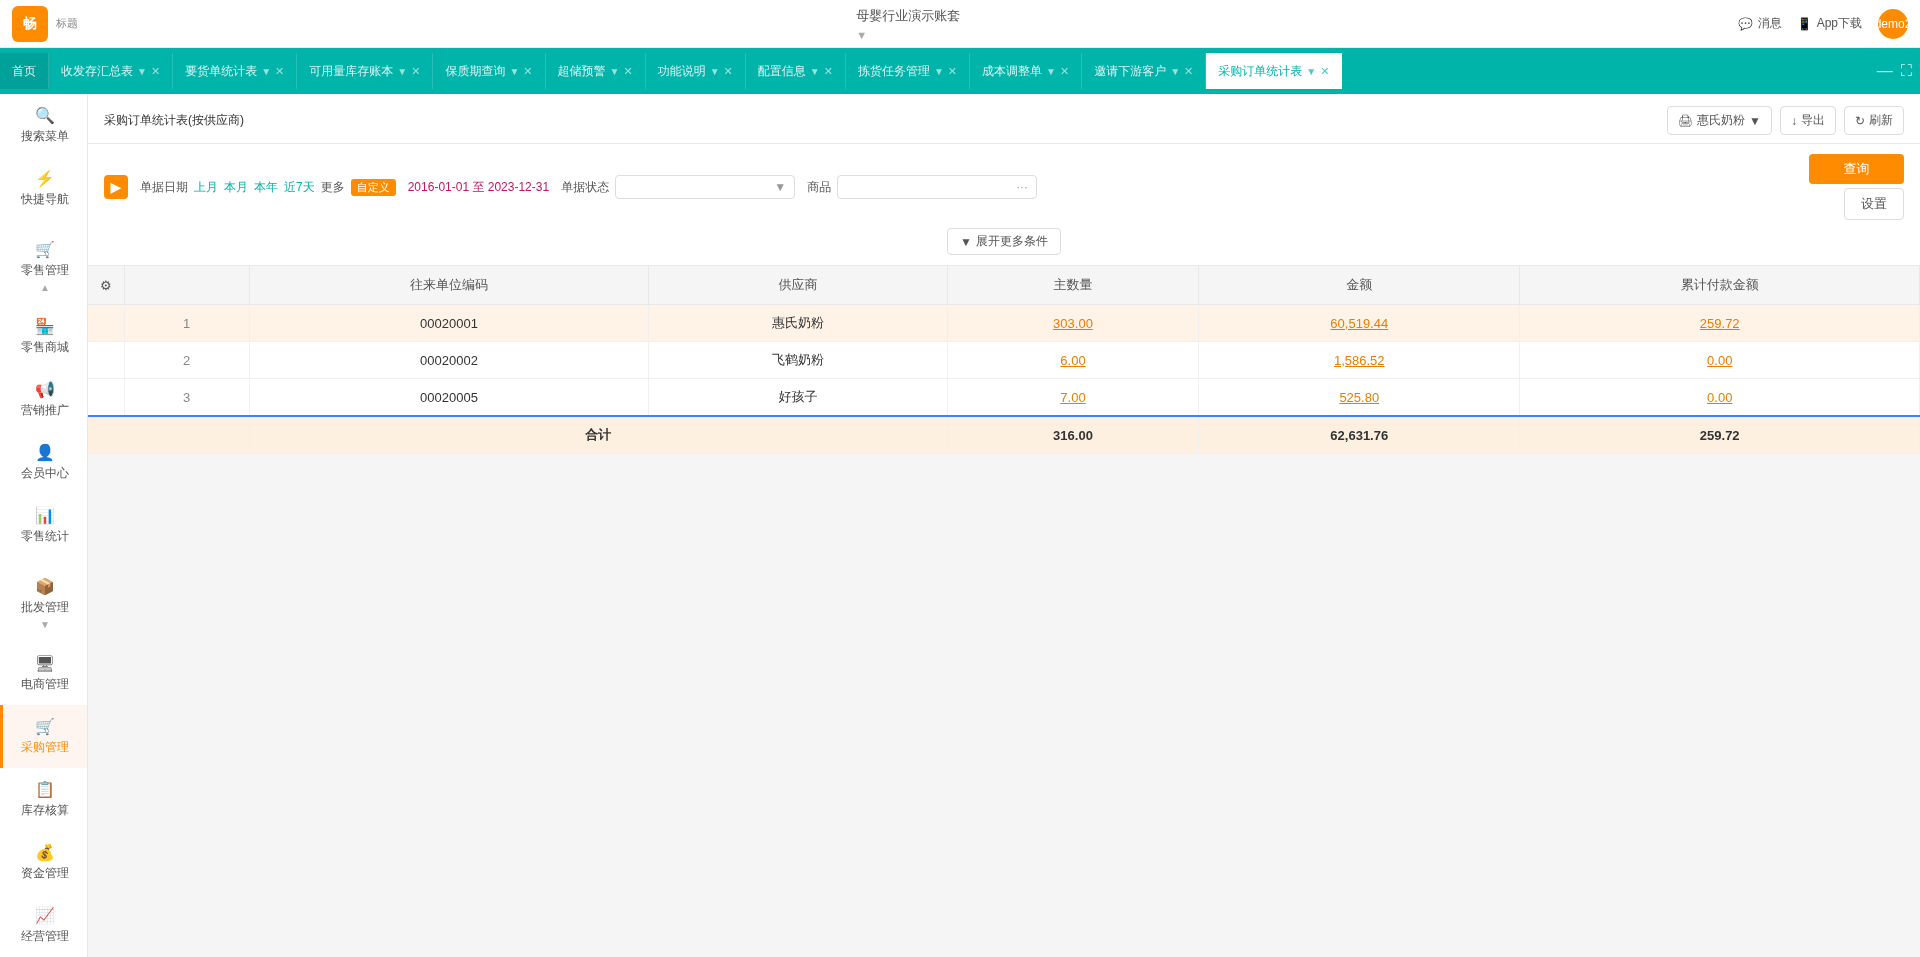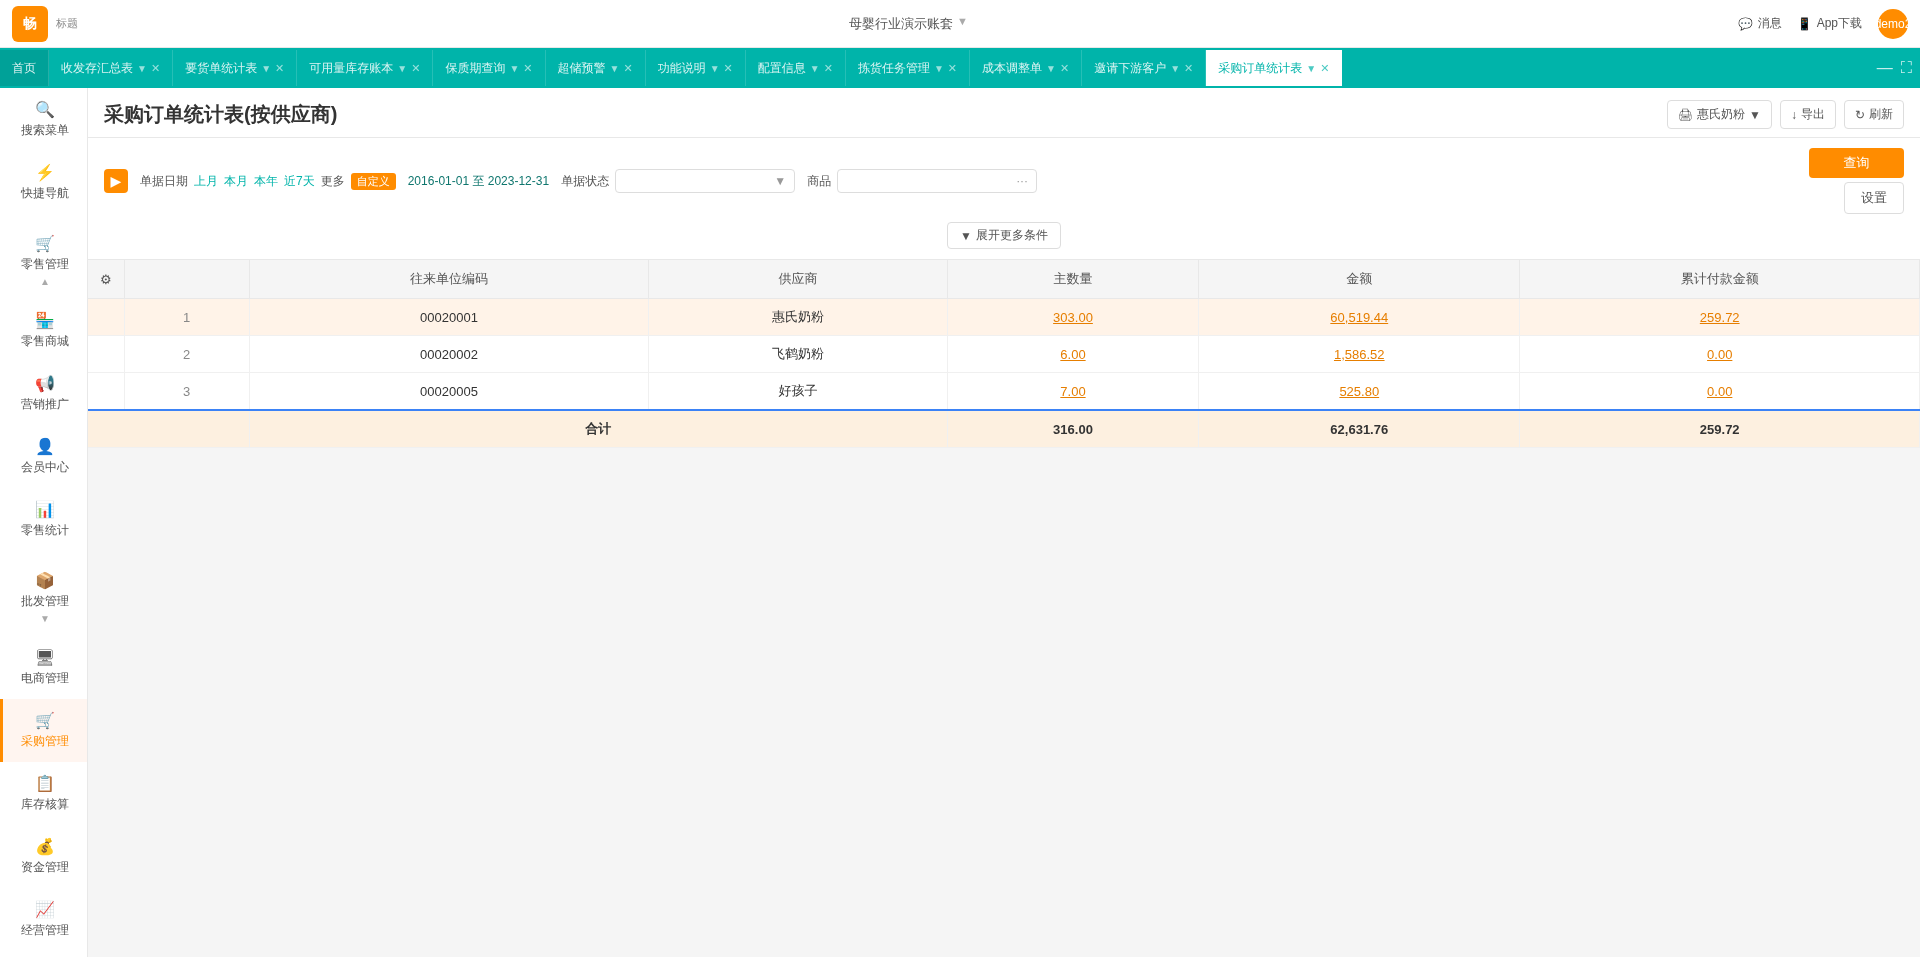--- a/index.html
+++ b/index.html
@@ -4,28 +4,28 @@
   <style>
     * { box-sizing: border-box; margin: 0; padding: 0; }
     body { font-family: 'Microsoft YaHei', Arial, sans-serif; font-size: 13px; background: #f5f5f5; display: flex; flex-direction: column; height: 957px; overflow: hidden; }
 
     
     .top-bar { height: 48px; background: #fff; display: flex; align-items: center; padding: 0 12px; border-bottom: 1px solid #e8e8e8; justify-content: space-between; }
     .logo-area { display: flex; align-items: center; gap: 8px; }
     .logo-icon { width: 36px; height: 36px; background: #ff8c00; border-radius: 6px; display: flex; align-items: center; justify-content: center; color: #fff; font-size: 14px; font-weight: bold; }
     .logo-text { font-size: 11px; color: #888; font-family: Liberation Serif, serif; }
     .top-center { display: flex; align-items: center; gap: 8px; }
-    .workspace-select { display: flex; align-items: flex-start; gap: 4px; color: #555; font-size: 13px; cursor: pointer; }
+    .workspace-select { display: flex; align-items: flex-start; gap: 4px; color: #555; font-size: 13px; cursor: pointer; flex-direction: column; }
     .workspace-select .arrow { color: #aaa; font-size: 11px; }
     .top-right { display: flex; align-items: center; gap: 16px; }
     .top-right-item { display: flex; align-items: center; gap: 4px; color: #555; font-size: 12px; cursor: pointer; }
     .avatar { width: 30px; height: 30px; background: #ff8c00; border-radius: 50%; display: flex; align-items: center; justify-content: center; color: #fff; font-size: 12px; }
 
     
-    .nav-tabs { background: #00b4aa; display: flex; align-items: center; height: 40px; overflow: hidden; }
+    .nav-tabs { background: #00b4aa; display: flex; align-items: center; height: 46px; overflow: hidden; }
     .nav-tab { display: flex; align-items: center; padding: 0 12px; height: 36px; color: rgba(255,255,255,0.85); font-size: 12px; cursor: pointer; white-space: nowrap; border-right: 1px solid rgba(255,255,255,0.15); gap: 4px; }
     .nav-tab.home { background: rgba(0,0,0,0.1); }
     .nav-tab.active { background: #fff; color: #00b4aa; }
     .nav-tab .close-x { color: inherit; font-size: 11px; opacity: 0.7; }
     .nav-tab .drop-arrow { font-size: 10px; opacity: 0.7; }
     .nav-spacer { flex: 1; }
     .nav-actions { display: flex; align-items: center; padding: 0 8px; gap: 8px; }
     .nav-action-btn { color: rgba(255,255,255,0.8); font-size: 16px; cursor: pointer; background: none; border: none; }
 
     
@@ -37,37 +37,37 @@
     .sidebar-item.active { background: #fff5f0; color: #ff8c00; border-left-color: #ff8c00; }
     .sidebar-item .icon { font-size: 16px; }
     .sidebar-item .sub-arrow { font-size: 10px; color: #aaa; }
     .sidebar-divider { height: 1px; background: #f0f0f0; margin: 4px 8px; }
 
     
     .content { flex: 1; background: #f5f5f5; display: flex; flex-direction: column; overflow: hidden; }
 
     
     .page-header { background: #fff; padding: 12px 16px 8px; border-bottom: 1px solid #e8e8e8; display: flex; align-items: center; justify-content: space-between; }
-    .page-title { font-size: 20px; font-weight: bold; color: #333; }
+    .page-title { font-size: 12px; font-weight: normal; color: #333; }
     .page-actions { display: flex; align-items: center; gap: 8px; }
     .btn-print { display: flex; align-items: center; gap: 4px; padding: 5px 10px; border: 1px solid #ddd; border-radius: 4px; background: #fff; cursor: pointer; font-size: 12px; color: #555; }
     .btn-export { display: flex; align-items: center; gap: 4px; padding: 5px 10px; border: 1px solid #ddd; border-radius: 4px; background: #fff; cursor: pointer; font-size: 12px; color: #555; }
     .btn-refresh { display: flex; align-items: center; gap: 4px; padding: 5px 10px; border: 1px solid #ddd; border-radius: 4px; background: #fff; cursor: pointer; font-size: 12px; color: #555; }
 
     
     .filter-area { background: #fff; padding: 10px 16px; border-bottom: 1px solid #e8e8e8; }
     .filter-row { display: flex; align-items: center; gap: 12px; flex-wrap: wrap; }
     .filter-toggle { width: 24px; height: 24px; background: #ff8c00; border-radius: 4px; display: flex; align-items: center; justify-content: center; color: #fff; cursor: pointer; font-size: 14px; }
     .filter-item { display: flex; align-items: center; gap: 6px; font-size: 12px; color: #555; }
     .filter-label { color: #555; white-space: nowrap; }
     .date-shortcuts { display: flex; gap: 6px; }
     .date-shortcut { color: #00b4aa; cursor: pointer; font-size: 12px; }
     .date-shortcut.more { color: #555; }
     .custom-badge { background: #ff8c00; color: #fff; padding: 1px 6px; border-radius: 3px; font-size: 11px; cursor: pointer; }
-    .date-range { color: #0f766e; font-size: 12px; }
+    .date-range { color: #be185d; font-size: 12px; }
     .filter-select { display: flex; align-items: center; gap: 4px; border: 1px solid #ddd; border-radius: 4px; padding: 4px 8px; min-width: 180px; background: #fff; cursor: pointer; font-size: 12px; color: #999; }
     .filter-input { display: flex; align-items: center; gap: 4px; border: 1px solid #ddd; border-radius: 4px; padding: 4px 8px; min-width: 200px; background: #fff; font-size: 12px; color: #999; }
     .filter-more-btn { display: flex; align-items: center; gap: 4px; border: 1px solid #ddd; border-radius: 4px; padding: 4px 12px; background: #fff; cursor: pointer; font-size: 12px; color: #555; margin: 8px auto 0; }
     .btn-query { background: #ff8c00; color: #fff; border: none; border-radius: 4px; padding: 6px 20px; cursor: pointer; font-size: 13px; }
     .btn-settings { background: #fff; color: #555; border: 1px solid #ddd; border-radius: 4px; padding: 6px 16px; cursor: pointer; font-size: 13px; margin-left: 35px; }
     .query-btn-group { display: flex; flex-direction: column; gap: 4px; margin-left: auto; }
     table { width: 100%; border-collapse: collapse; font-size: 13px; }
     thead tr { background: #f5f5f5; }
     th { padding: 10px 12px; text-align: center; color: #555; font-weight: normal; border-bottom: 1px solid #e8e8e8; border-right: 1px solid #e8e8e8; white-space: nowrap; }
     td { padding: 9px 12px; text-align: center; border-bottom: 1px solid #f0f0f0; border-right: 1px solid #f0f0f0; color: #333; }

